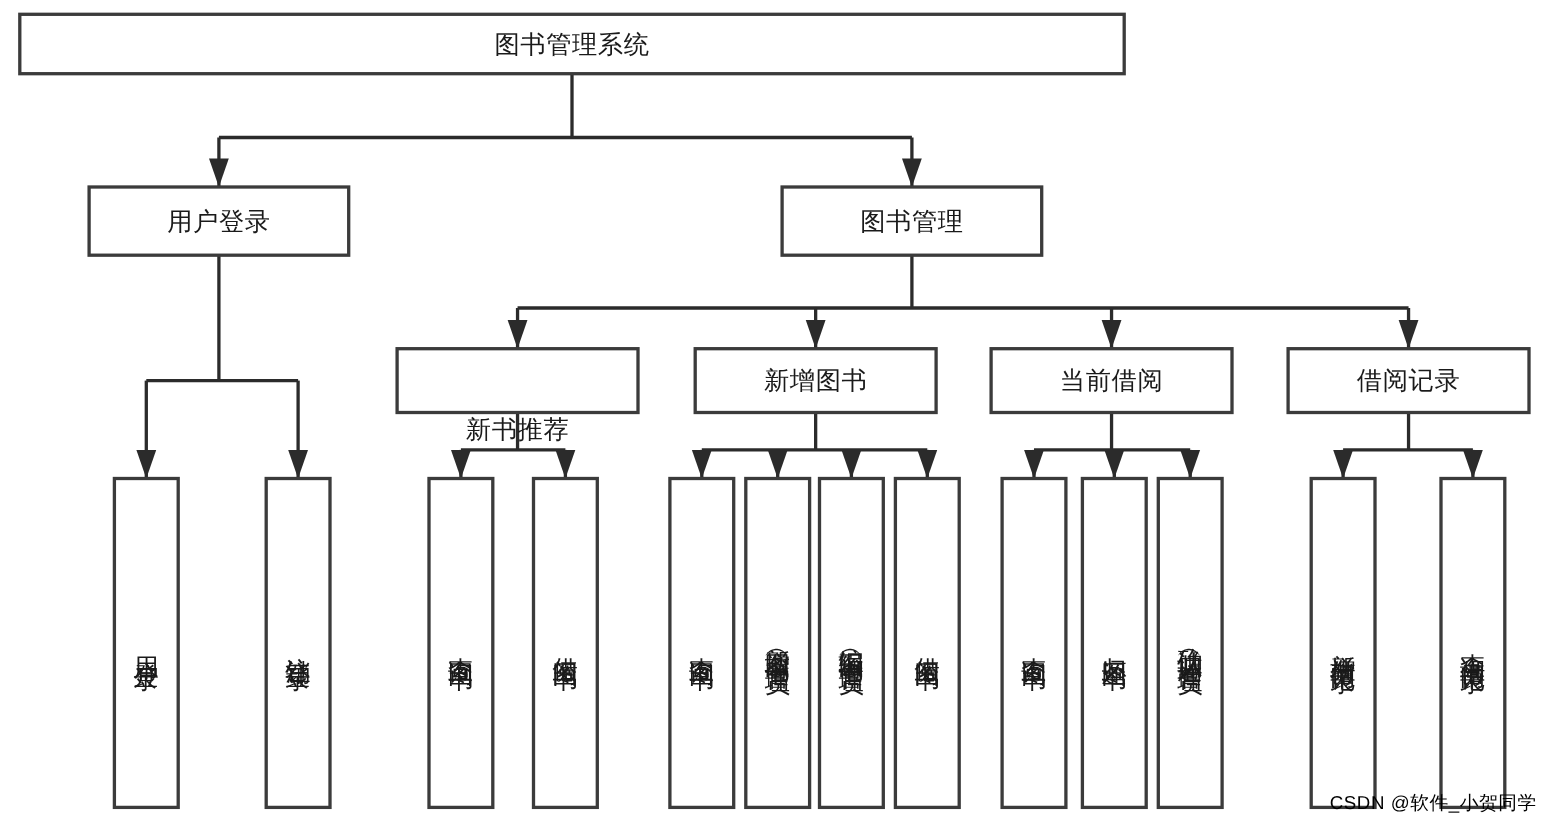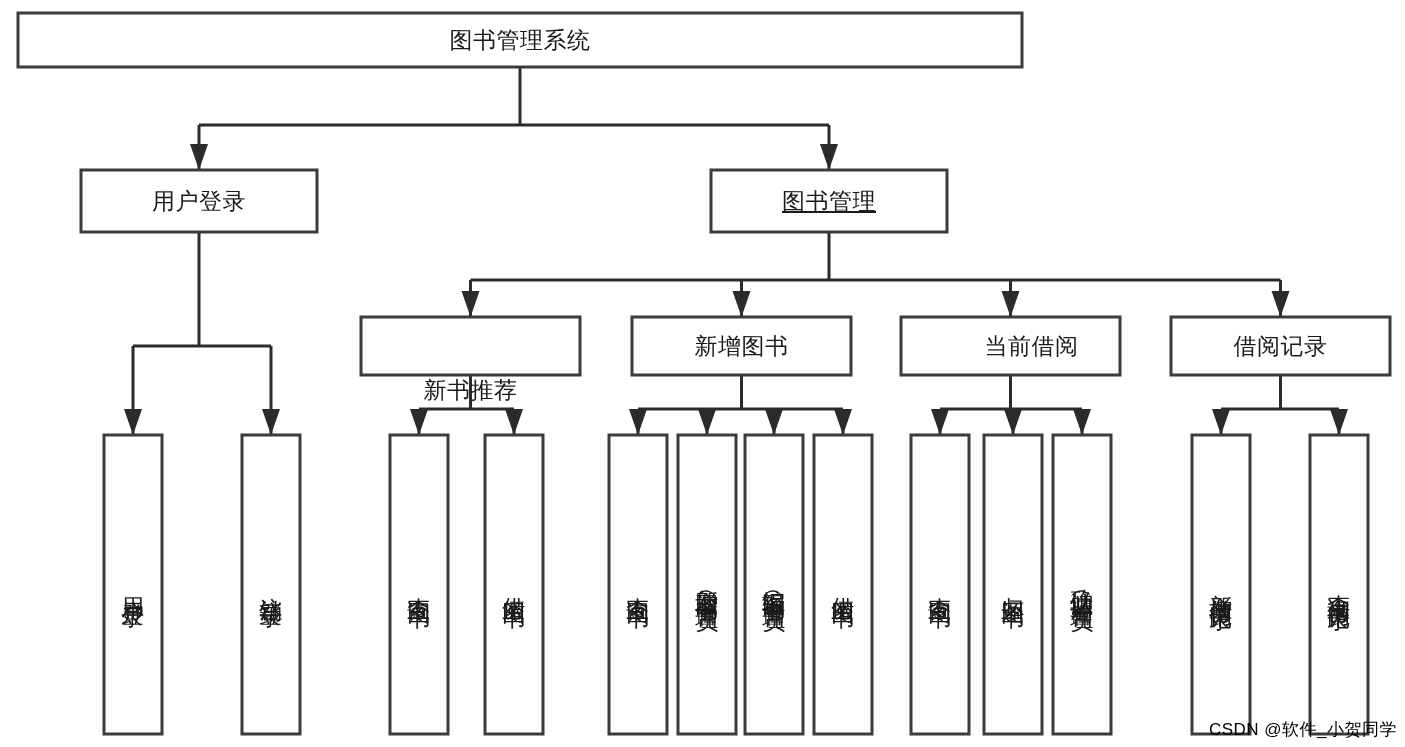--- a/index.html
+++ b/index.html
@@ -158,24 +158,24 @@
         <rect x="984" y="435" width="58" height="299" class="node-box"></rect>
         <rect x="1053" y="435" width="58" height="299" class="node-box"></rect>
         <rect x="1192" y="435" width="58" height="299" class="node-box"></rect>
         <rect x="1310" y="435" width="58" height="299" class="node-box"></rect>
       </g>
   </svg>
 
   <div id="label-layer">
       <div class="node-label label-h" style="left: 18px; top: 13px; width: 1004px; height: 54px;">图书管理系统</div>
       <div class="node-label label-h" style="left: 81px; top: 170px; width: 236px; height: 62px;">用户登录</div>
-      <div class="node-label label-h" style="left: 711px; top: 170px; width: 236px; height: 62px; text-decoration: underline;">图书管理</div>
+      <div class="node-label label-h" style="left: 711px; top: 170px; width: 236px; height: 62px;">图书管理</div>
       <div class="node-label label-h" style="left: 361px; top: 317px; width: 219px; height: 58px; margin-top: 44px;">新书推荐</div>
       <div class="node-label label-h" style="left: 632px; top: 317px; width: 219px; height: 58px;">新增图书</div>
-      <div class="node-label label-h" style="left: 901px; top: 317px; width: 219px; height: 58px; margin-left: 21px;">当前借阅</div>
+      <div class="node-label label-h" style="left: 901px; top: 317px; width: 219px; height: 58px;">当前借阅</div>
       <div class="node-label label-h" style="left: 1171px; top: 317px; width: 219px; height: 58px;">借阅记录</div>
       <div class="node-label label-v" style="left: 104px; top: 435px; width: 58px; height: 299px;">用户登录</div>
       <div class="node-label label-v" style="left: 242px; top: 435px; width: 58px; height: 299px;">注销登录</div>
       <div class="node-label label-v" style="left: 390px; top: 435px; width: 58px; height: 299px;">查询图书</div>
       <div class="node-label label-v" style="left: 485px; top: 435px; width: 58px; height: 299px;">借阅图书</div>
       <div class="node-label label-v" style="left: 609px; top: 435px; width: 58px; height: 299px;">查询图书</div>
       <div class="node-label label-v" style="left: 678px; top: 435px; width: 58px; height: 299px;">新增图书（管理员）</div>
       <div class="node-label label-v" style="left: 745px; top: 435px; width: 58px; height: 299px;">编辑图书（管理员）</div>
       <div class="node-label label-v" style="left: 814px; top: 435px; width: 58px; height: 299px;">借阅图书</div>
       <div class="node-label label-v" style="left: 911px; top: 435px; width: 58px; height: 299px;">查询图书</div>

